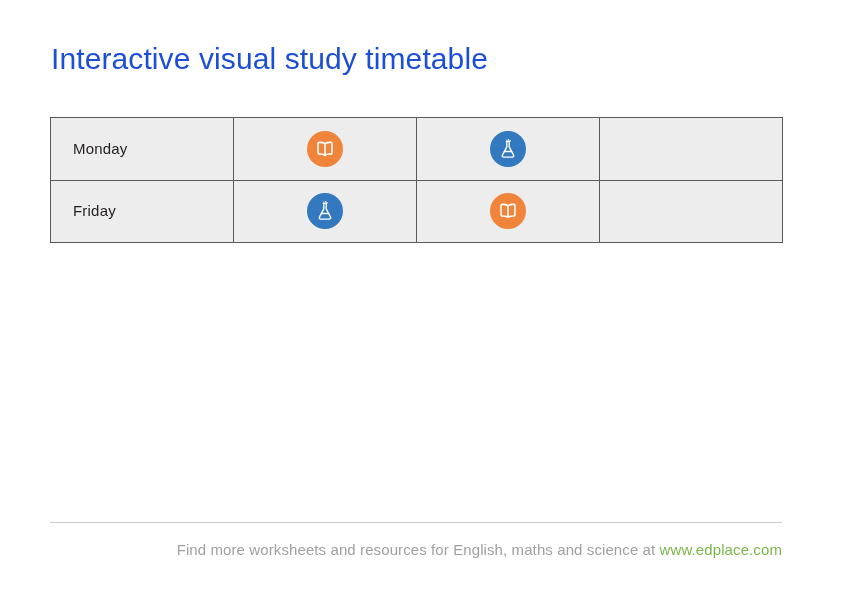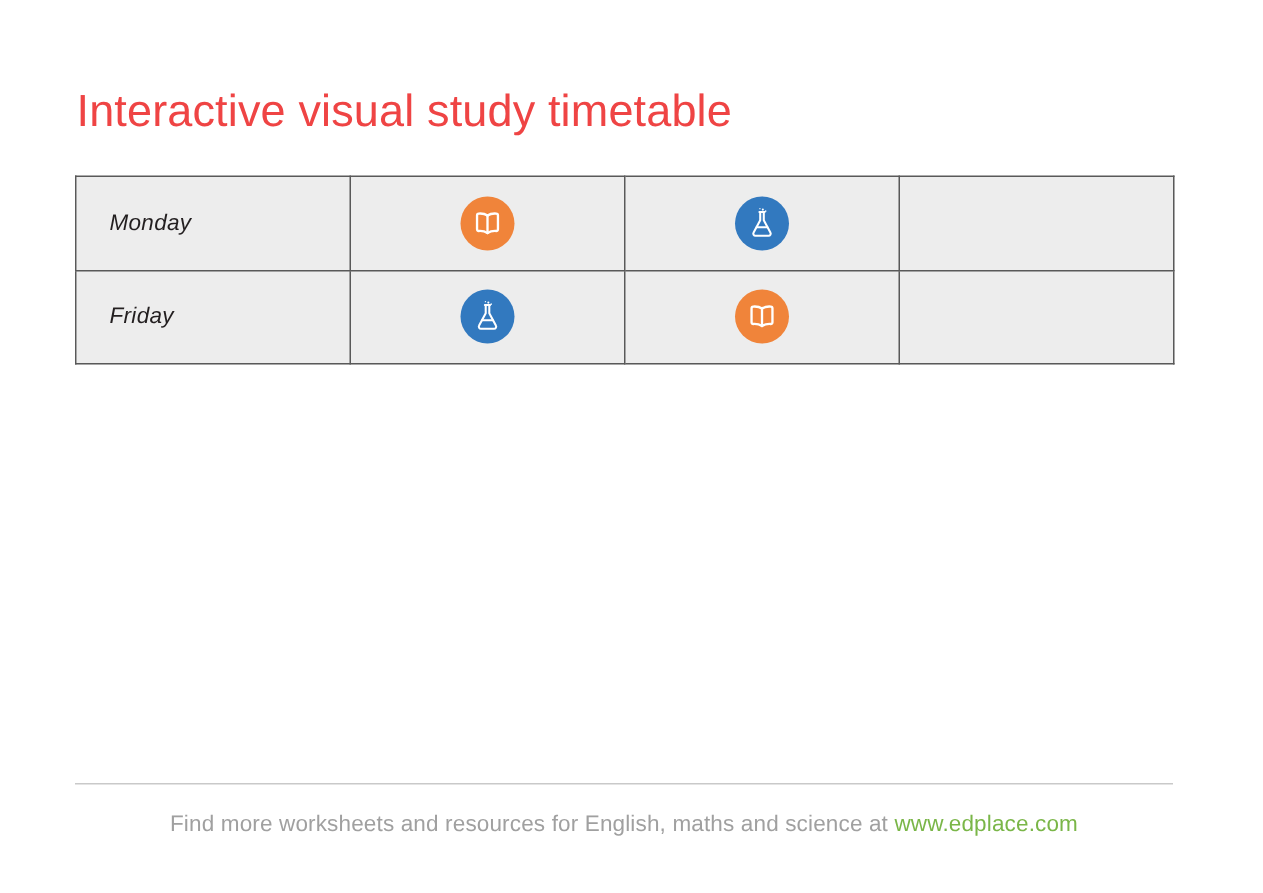--- a/index.html
+++ b/index.html
@@ -16,43 +16,42 @@
     position: relative;
     width: 842px;
     height: 595px;
     background: #ffffff;
   }
 
   
   .title {
     position: absolute;
     left: 51px;
-    top: 58px;
+    top: 42px;
     font-size: 30px;
     font-weight: 400;
     letter-spacing: 0.1px;
-    color: #ef4444;
+    color: #1d4ed8;
     white-space: nowrap;
   }
 
   
   .timetable {
     position: absolute;
     left: 50px;
     top: 117px;
     width: 732px;
     border-collapse: collapse;
     table-layout: fixed;
   }
   .timetable td {
     height: 62.5px;
     border: 1px solid #595959;
     padding: 0;
     vertical-align: middle;
-    font-style: italic;
   }
   .row-shaded td { background: #ededed; }
   .row-plain  td { background: #ffffff; }
 
   .col-day  { width: 183px; }
   .col-slot { width: 183px; }
 
   .day-label {
     padding-left: 22px;
     font-size: 15px;
@@ -84,21 +83,21 @@
     top: 522px;
     width: 732px;
     height: 1px;
     background: #c9c9c9;
   }
   .footer-text {
     position: absolute;
     left: 50px;
     top: 541px;
     width: 732px;
-    text-align: center;
+    text-align: right;
     font-size: 15px;
     color: #a0a0a0;
     white-space: nowrap;
     letter-spacing: 0.1px;
   }
   .footer-url { color: #7ab648; }
 </style>
 </head>
 <body>
 

